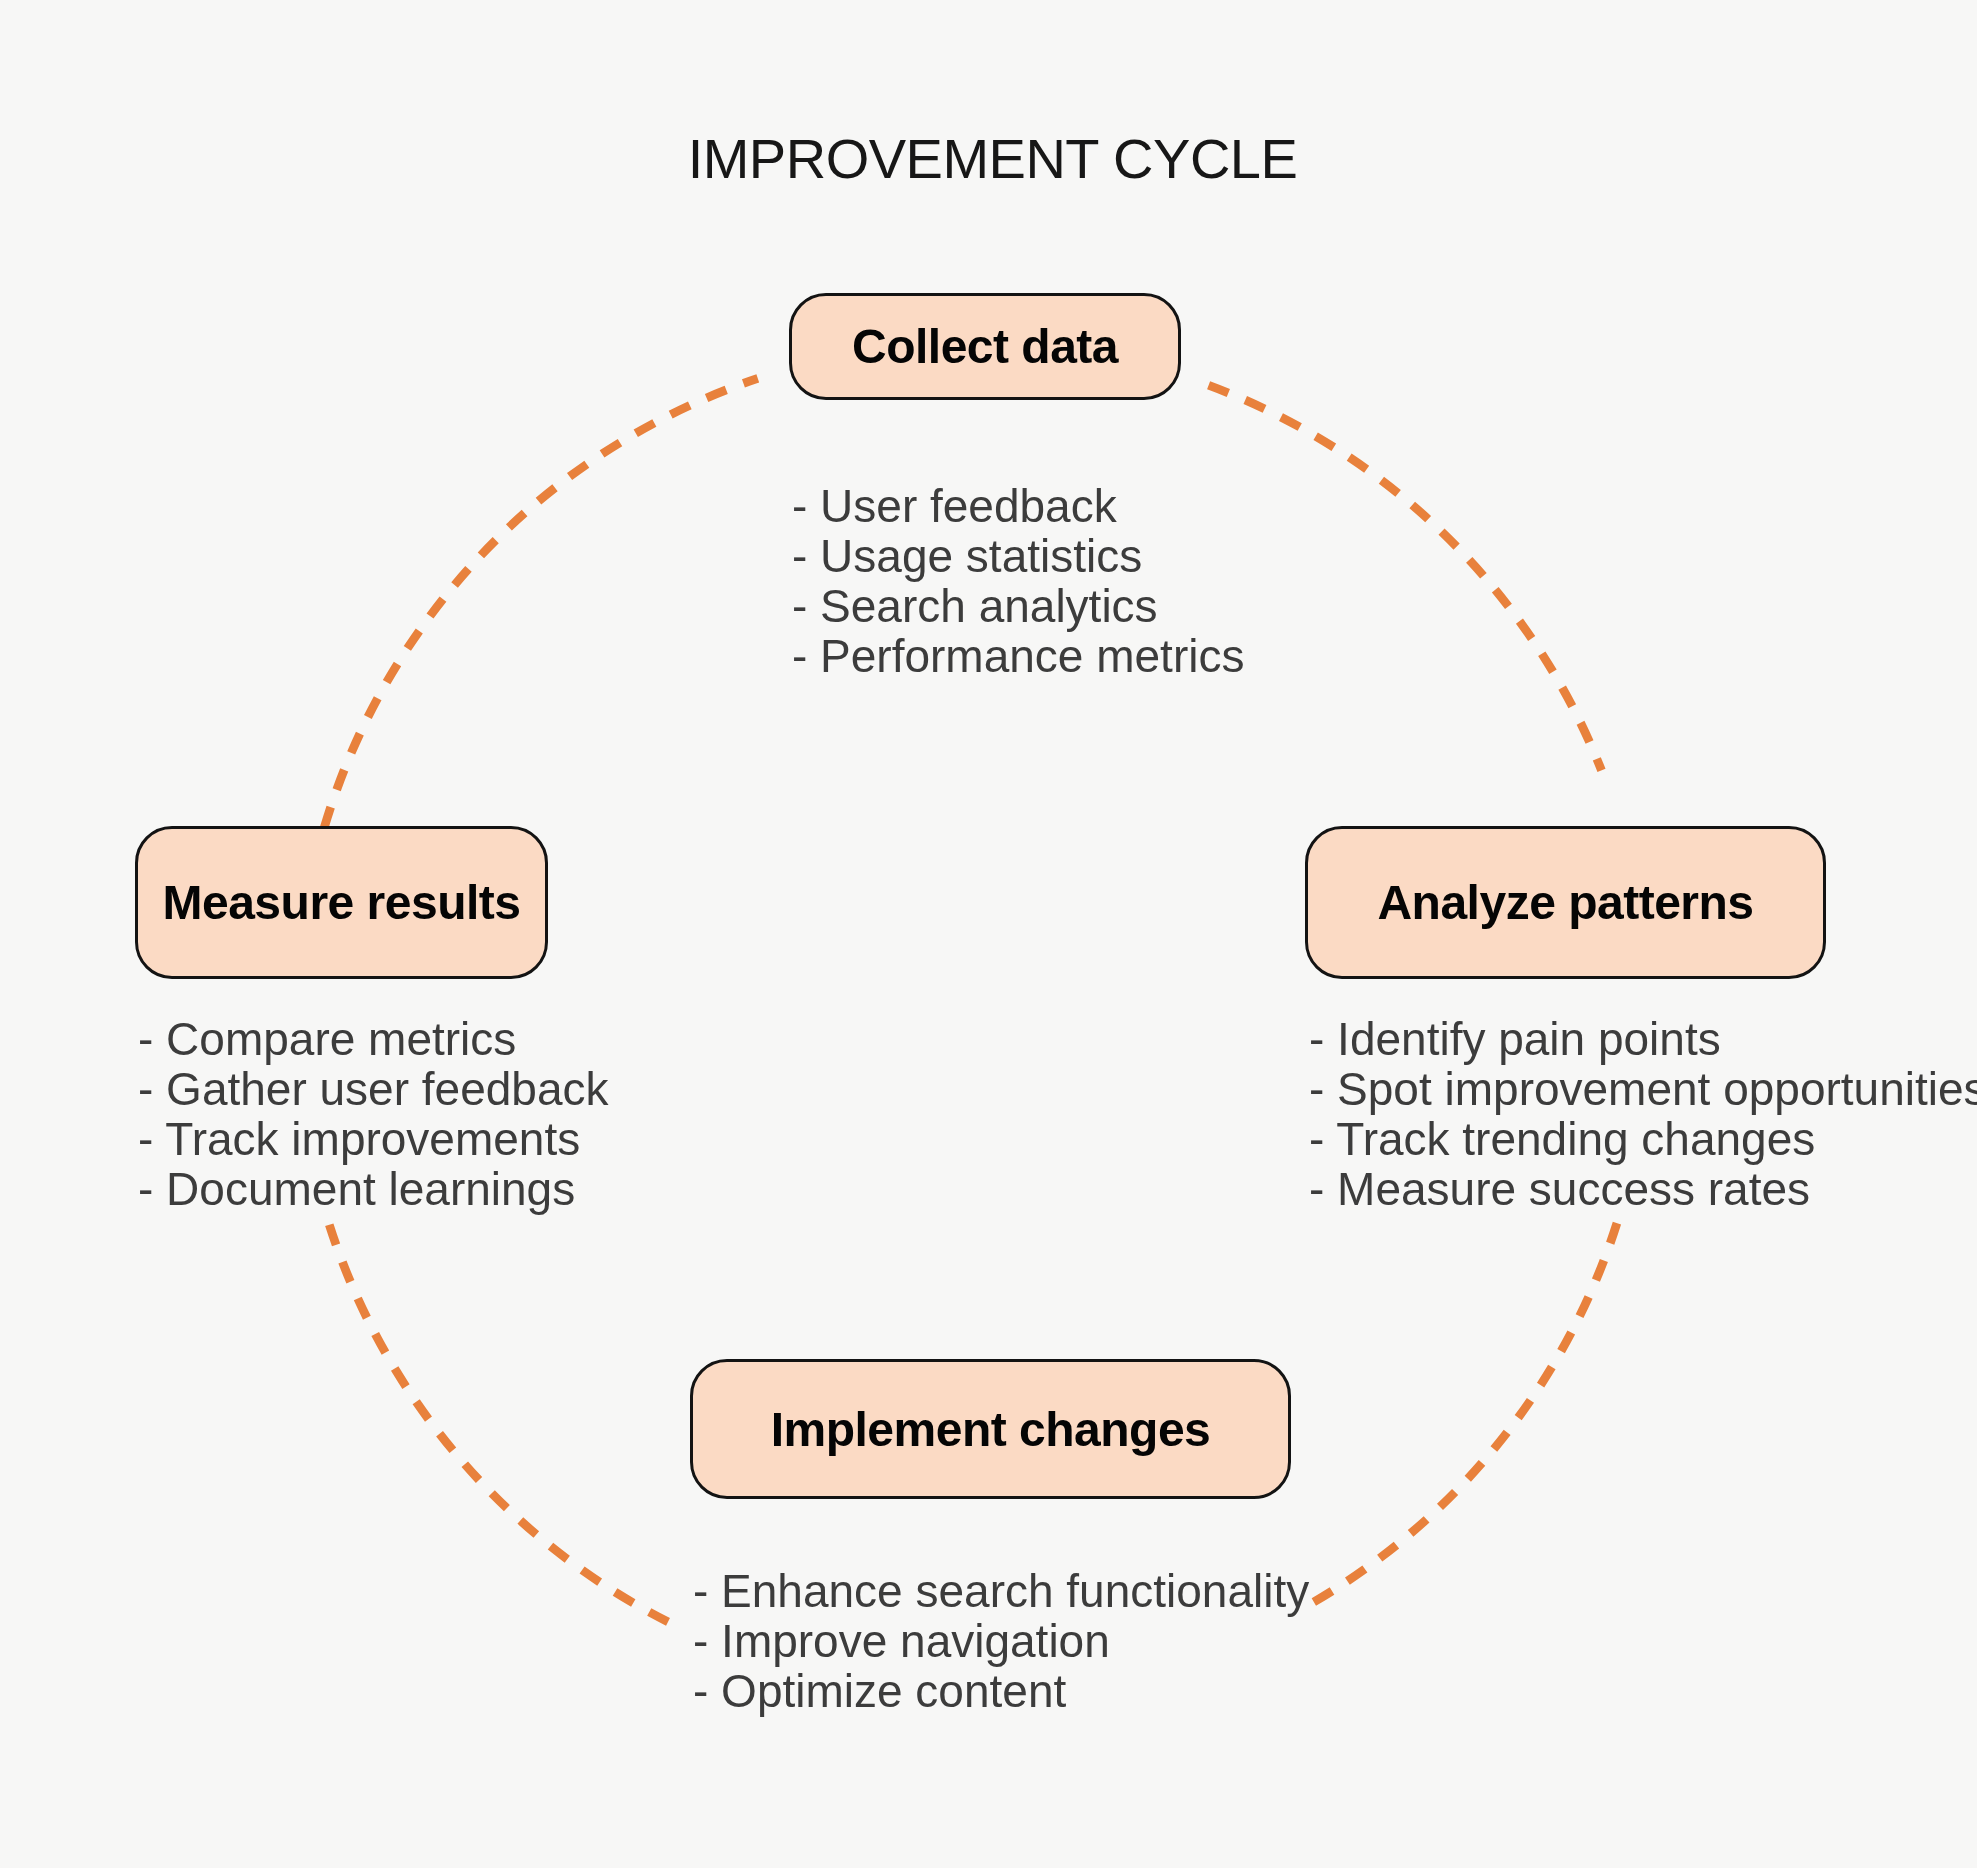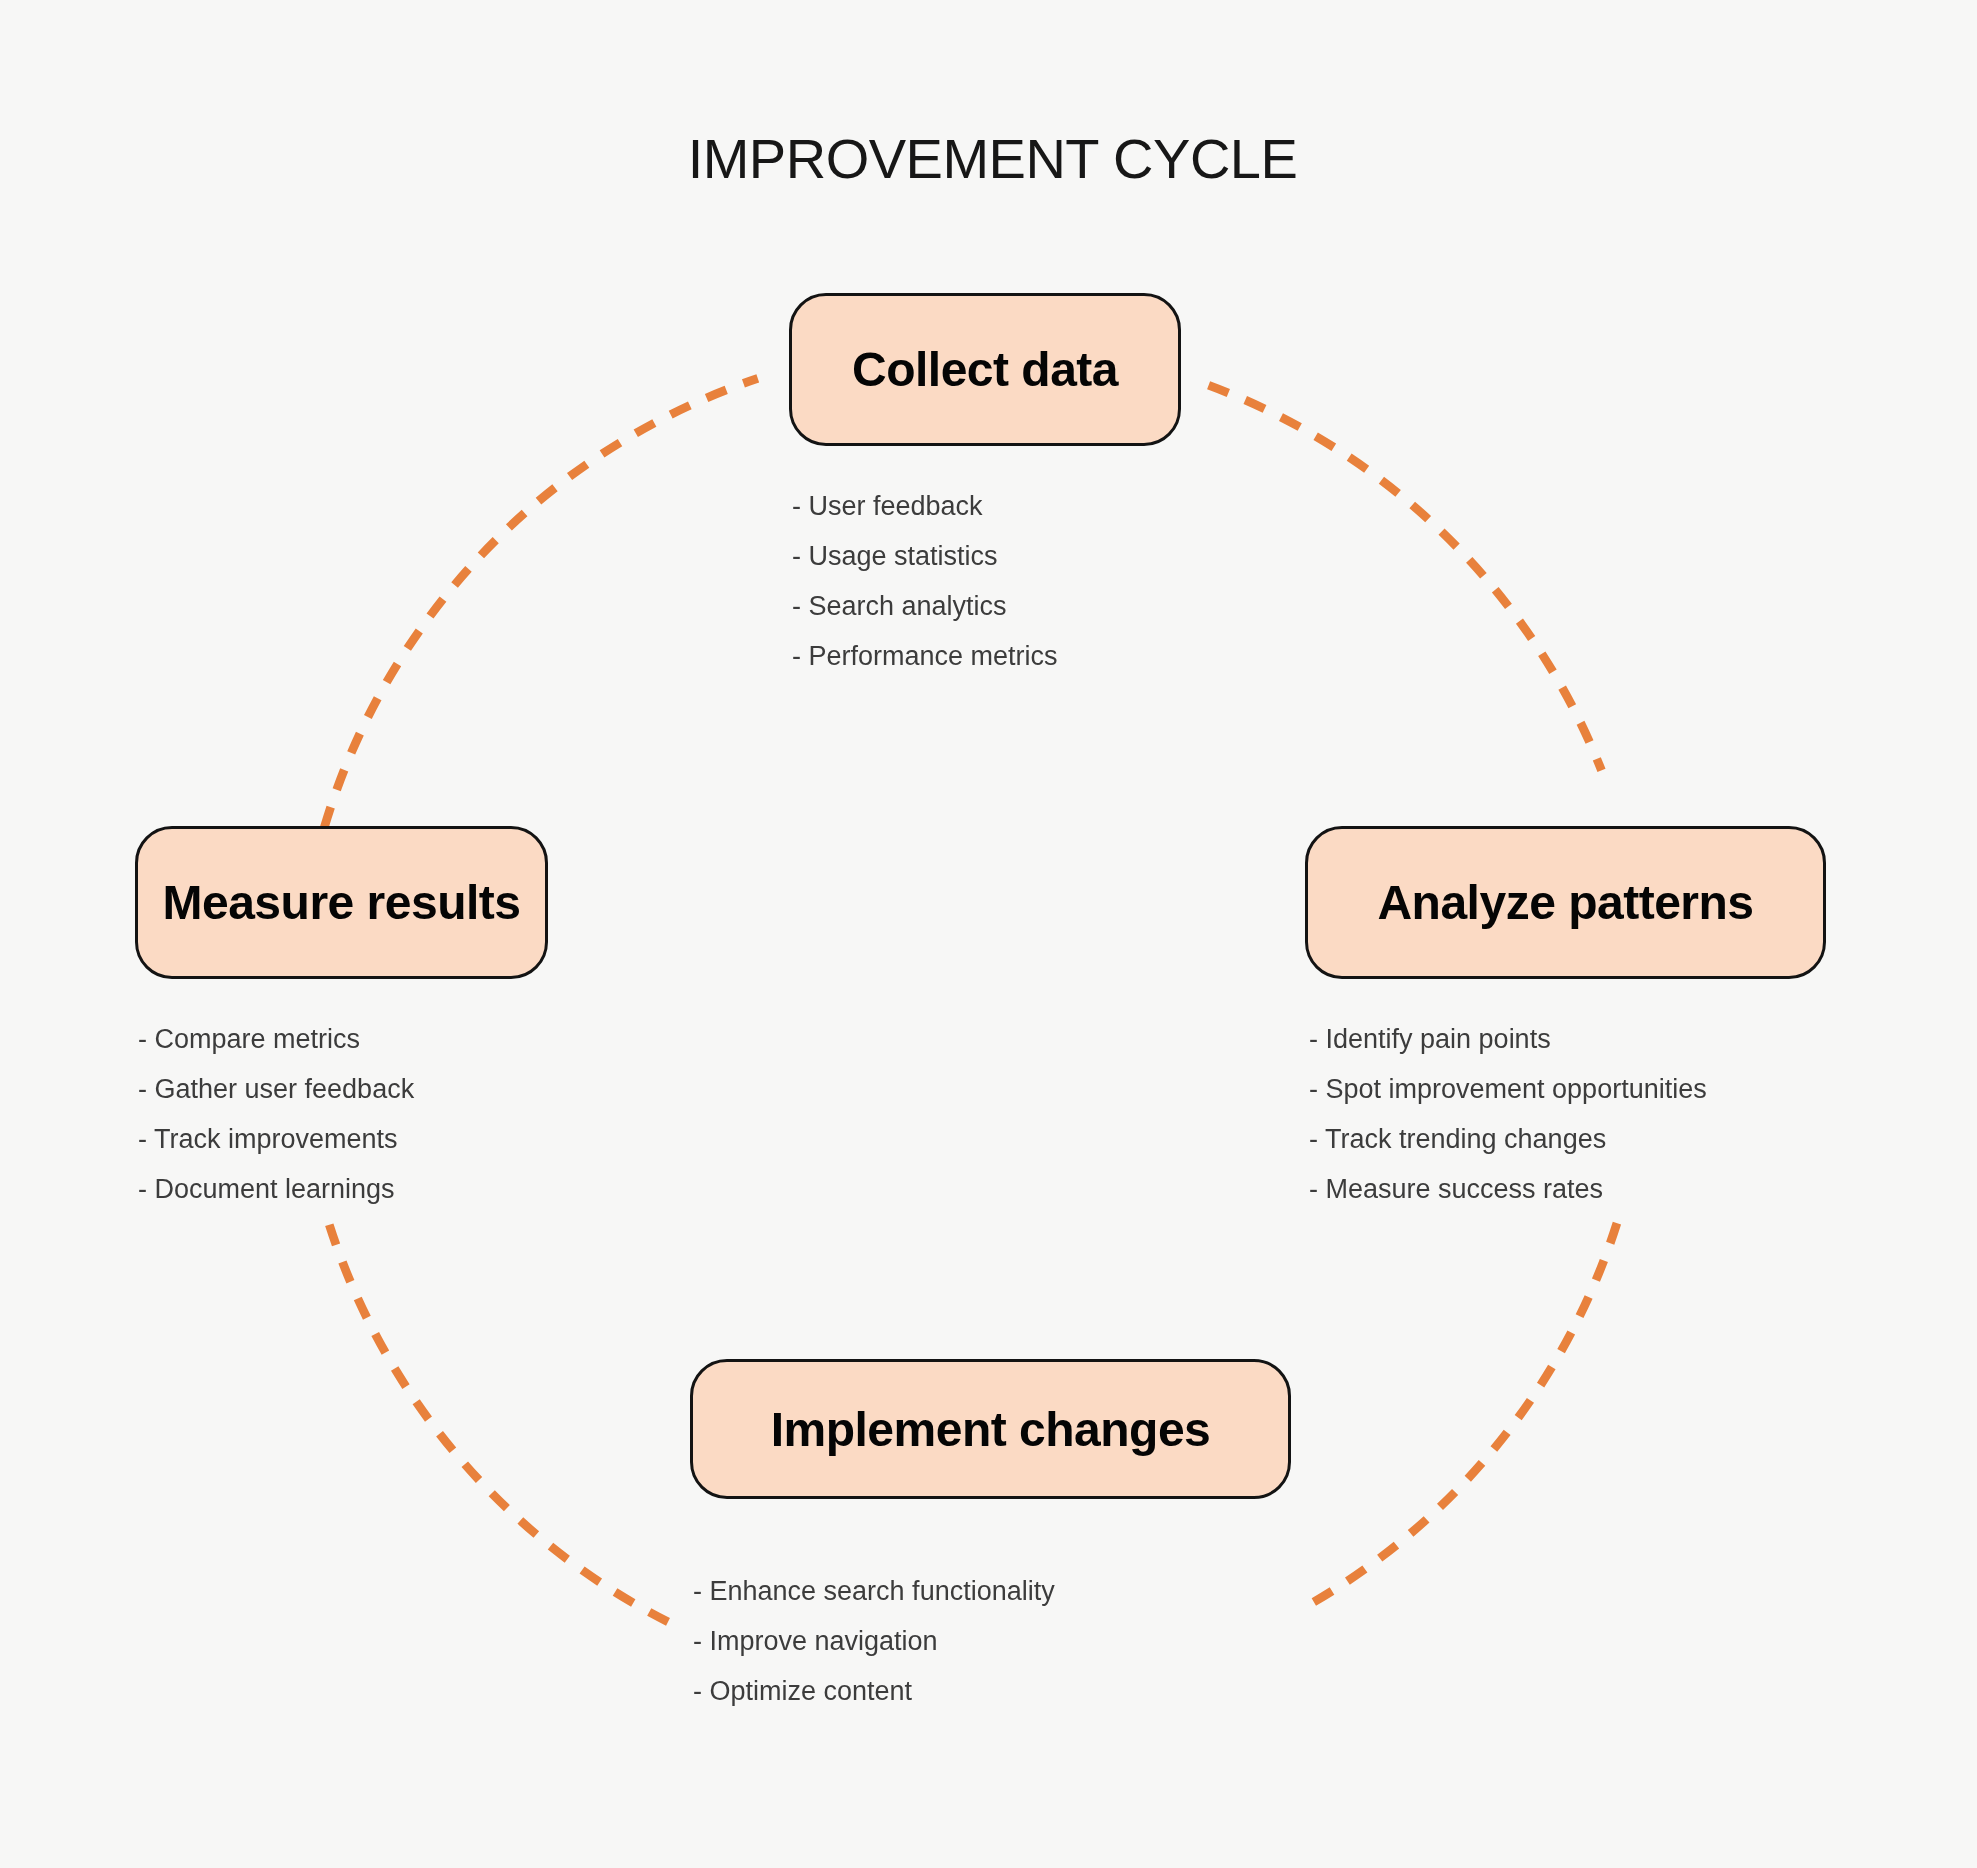--- a/index.html
+++ b/index.html
@@ -59,27 +59,27 @@
   }
   .node-label {
     font-size: 48px;
     font-weight: bold;
     letter-spacing: -0.5px;
     color: var(--label-text);
     white-space: nowrap;
   }
   .node-list {
     position: absolute;
-    font-size: 27px;
+    font-size: 46px;
     line-height: 50px;
     color: var(--list-text);
     z-index: 2;
     white-space: nowrap;
   }
-  #box-collect   { left: 789px;  top: 293px;  width: 392px; height: 153px; }
+  #box-collect   { left: 789px;  top: 293px;  width: 392px; height: 107px; }
   #list-collect  { left: 792px;  top: 481px; }
   #box-analyze   { left: 1305px; top: 826px;  width: 521px; height: 153px; }
   #list-analyze  { left: 1309px; top: 1014px; }
   #box-implement { left: 690px;  top: 1359px; width: 601px; height: 140px; }
   #list-implement{ left: 693px;  top: 1566px; }
   #box-measure   { left: 135px;  top: 826px;  width: 413px; height: 153px; }
   #list-measure  { left: 138px;  top: 1014px; }
 </style>
 </head>
 <body>

